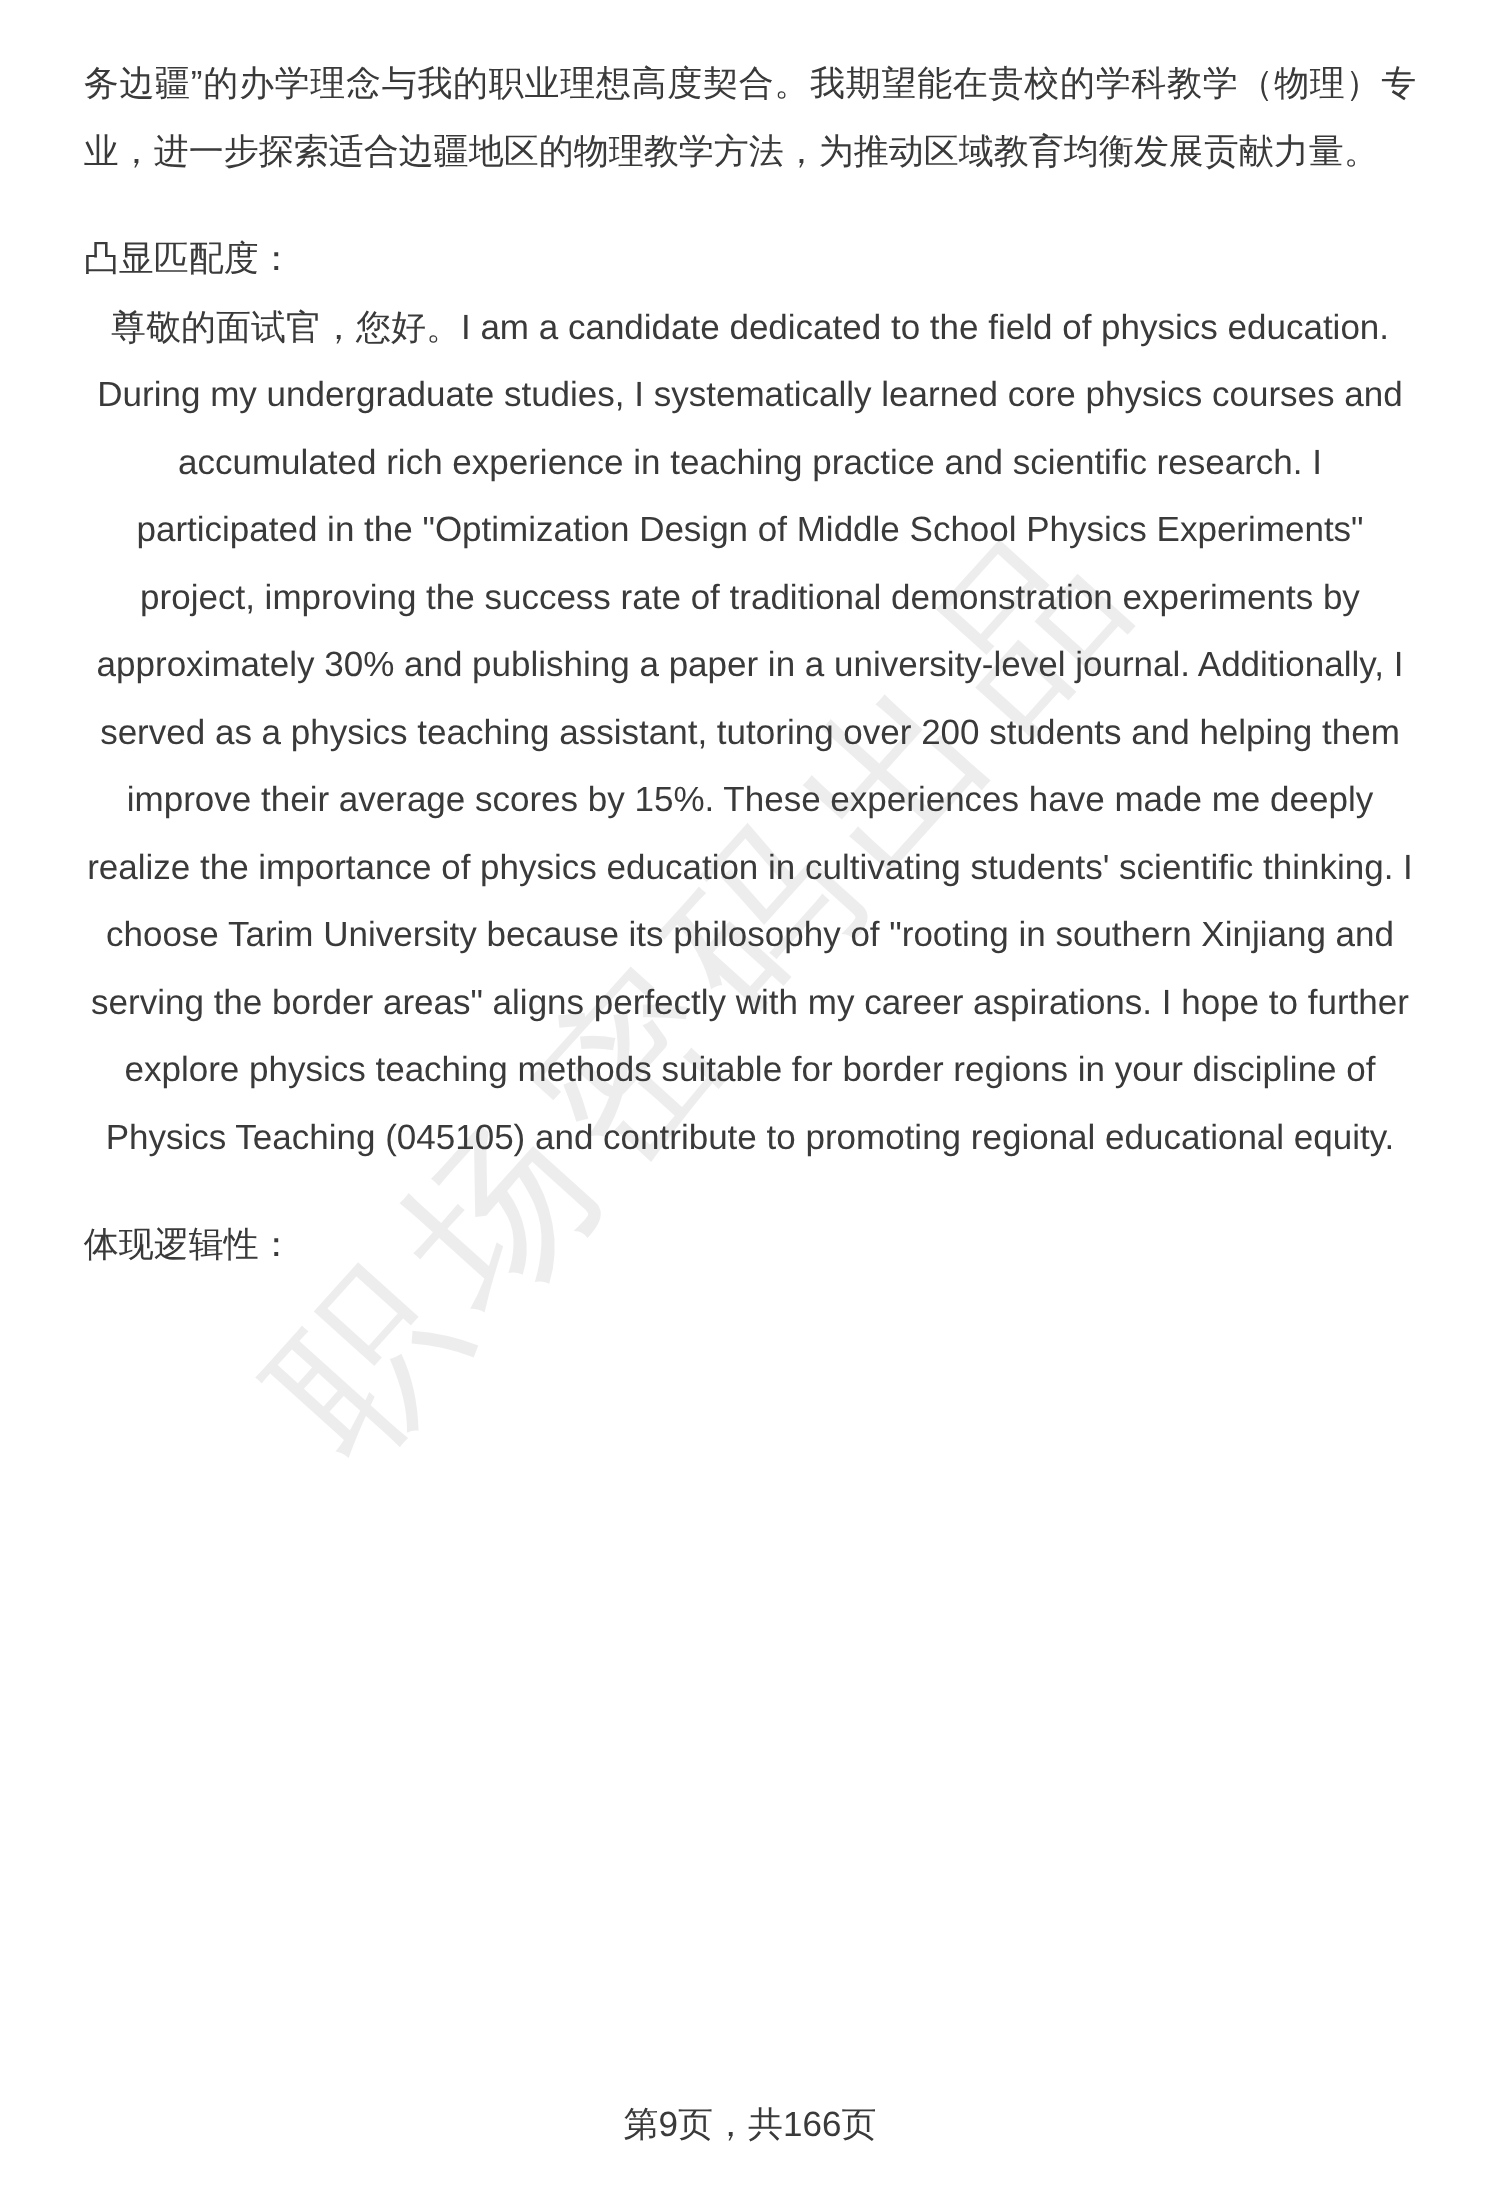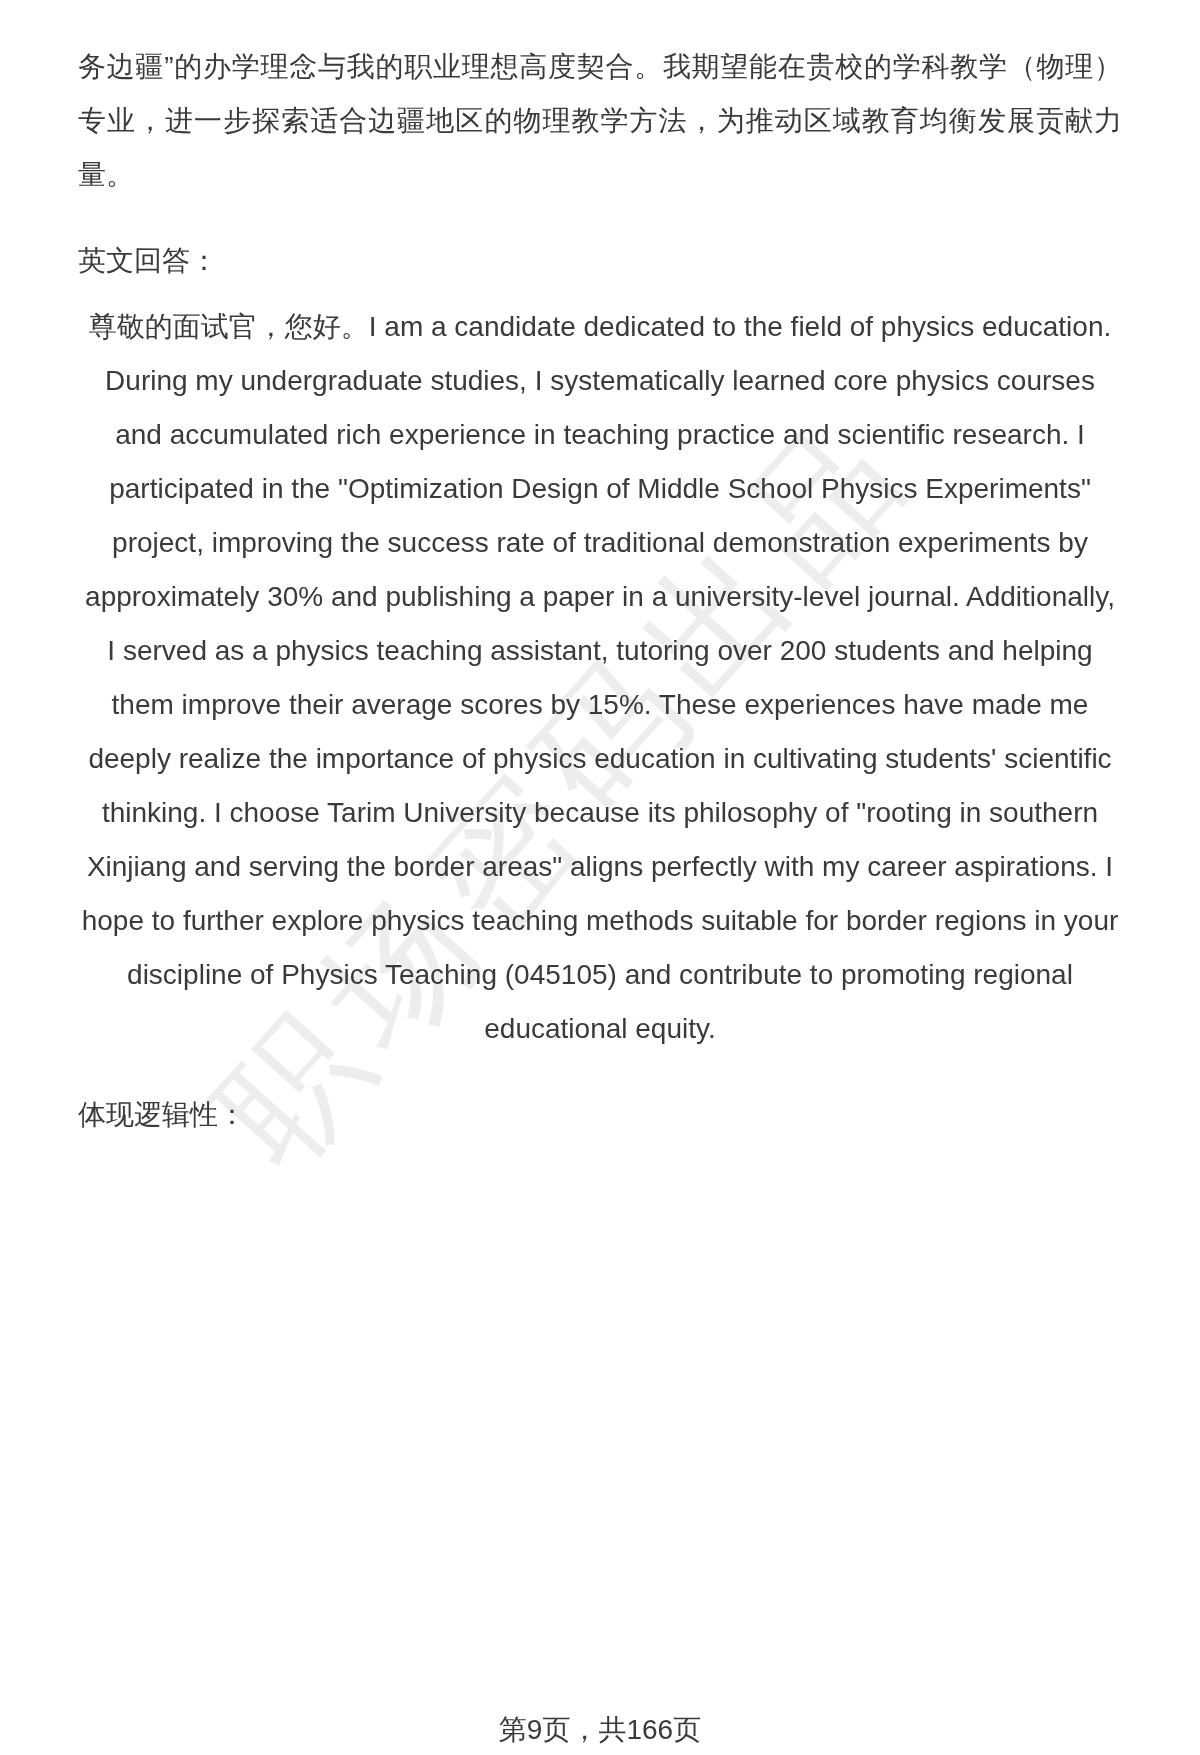--- a/index.html
+++ b/index.html
@@ -19,41 +19,41 @@
     position: relative;
     width: 100%;
     height: 100%;
     box-sizing: border-box;
     padding: 40px 66px 0 66px;
     z-index: 1;
   }
   .para, .heading {
     font-size: 28px;
     line-height: 54px;
-    margin: 12px;
+    margin: 1px;
     position: relative;
     z-index: 2;
   }
   .para.cn {
     text-align: justify;
   }
   .para.en {
     text-align: center;
   }
   .heading {
     margin-top: 32px;
   }
   .para.first {
     margin-top: 0;
   }
   .footer {
     position: absolute;
     left: 0;
     right: 0;
-    bottom: 6px;
+    bottom: 36px;
     text-align: center;
     font-size: 28px;
     color: #3a3a3a;
     z-index: 2;
   }
   .watermark {
     position: absolute;
     left: 47%;
     top: 45%;
     transform: translate(-50%, -50%) rotate(-48deg);
@@ -68,21 +68,21 @@
 </style>
 </head>
 <body>
 
 <div class="page">
 
   <div class="watermark">职场密码出品</div>
 
   <p class="para cn first">务边疆”的办学理念与我的职业理想高度契合。我期望能在贵校的学科教学（物理）专业，进一步探索适合边疆地区的物理教学方法，为推动区域教育均衡发展贡献力量。</p>
 
-  <p class="heading">英文回答：</p>
+  <p class="heading">凸显匹配度：</p>
 
   <p class="para en">尊敬的面试官，您好。I am a candidate dedicated to the field of physics education. During my undergraduate studies, I systematically learned core physics courses and accumulated rich experience in teaching practice and scientific research. I participated in the "Optimization Design of Middle School Physics Experiments" project, improving the success rate of traditional demonstration experiments by approximately 30% and publishing a paper in a university-level journal. Additionally, I served as a physics teaching assistant, tutoring over 200 students and helping them improve their average scores by 15%. These experiences have made me deeply realize the importance of physics education in cultivating students' scientific thinking. I choose Tarim University because its philosophy of "rooting in southern Xinjiang and serving the border areas" aligns perfectly with my career aspirations. I hope to further explore physics teaching methods suitable for border regions in your discipline of Physics Teaching (045105) and contribute to promoting regional educational equity.</p>
 
   <p class="heading">体现逻辑性：</p>
 
 
   <div class="footer">第9页，共166页</div>
 
 </div>
 

